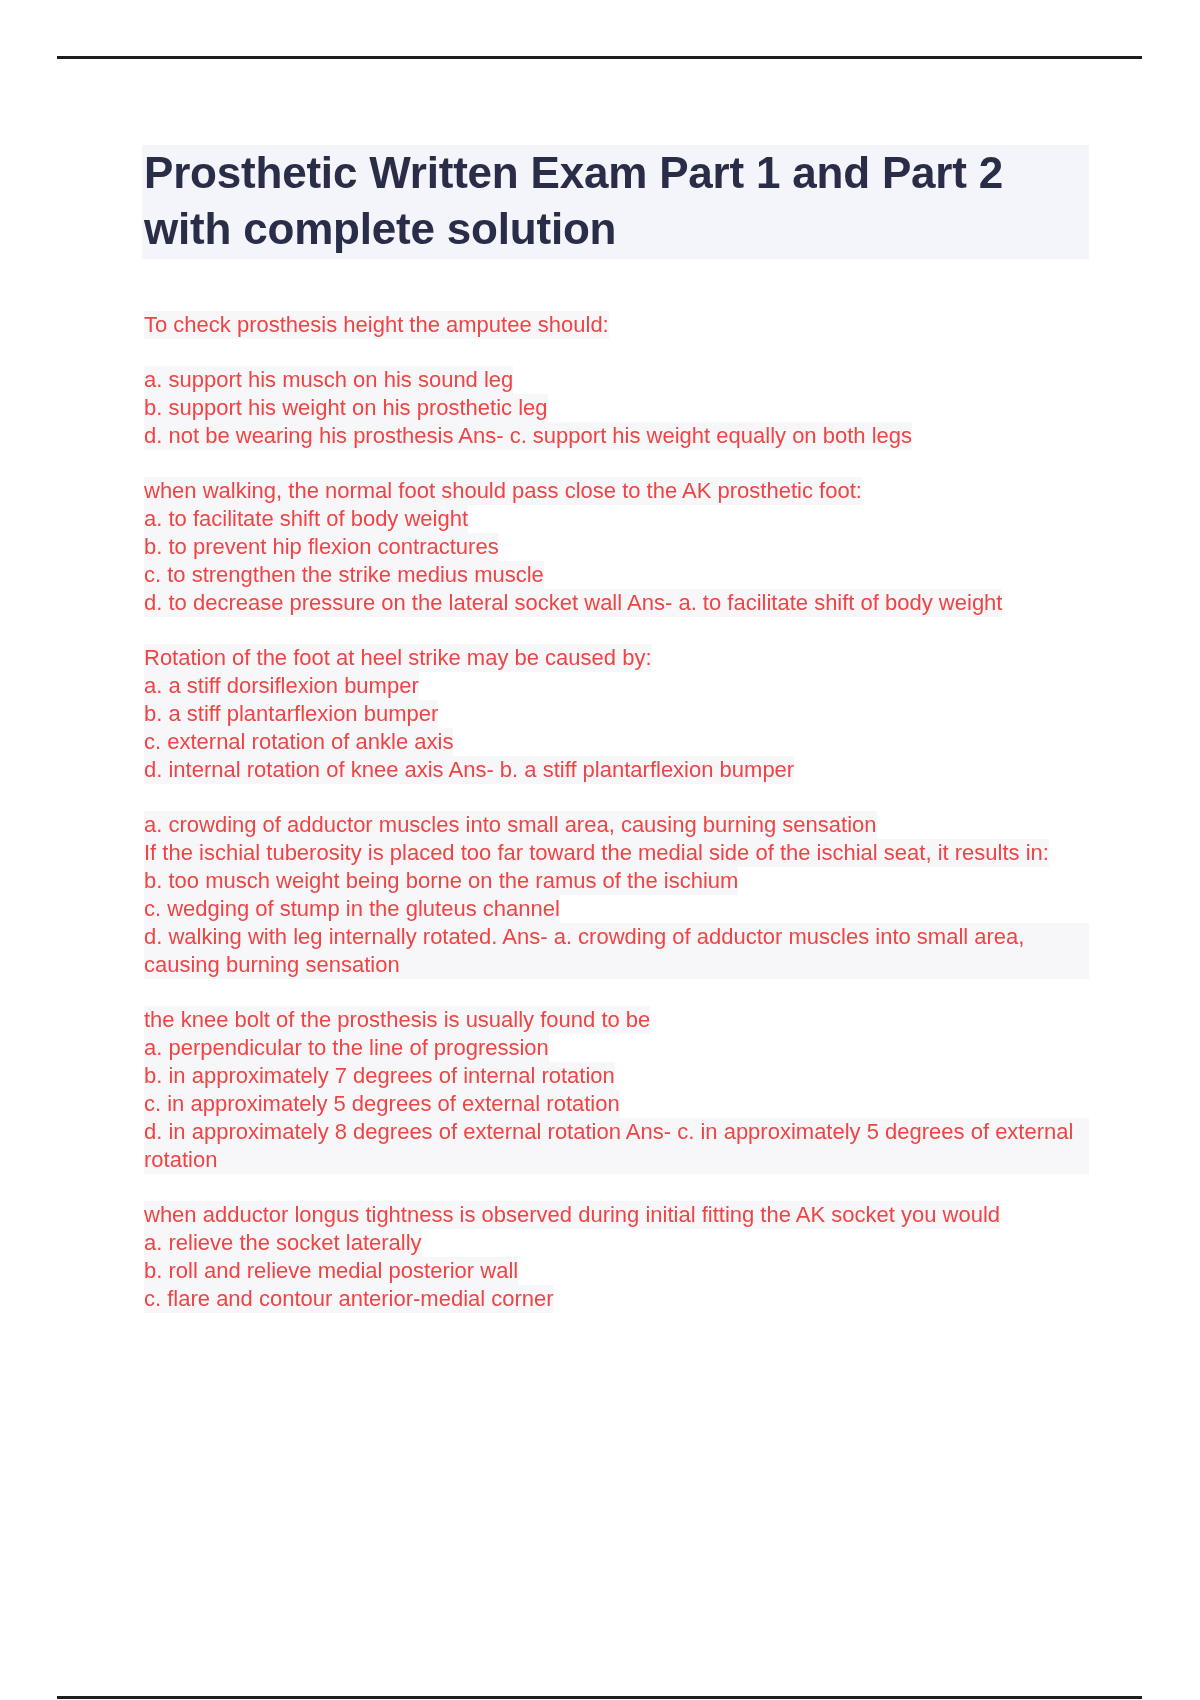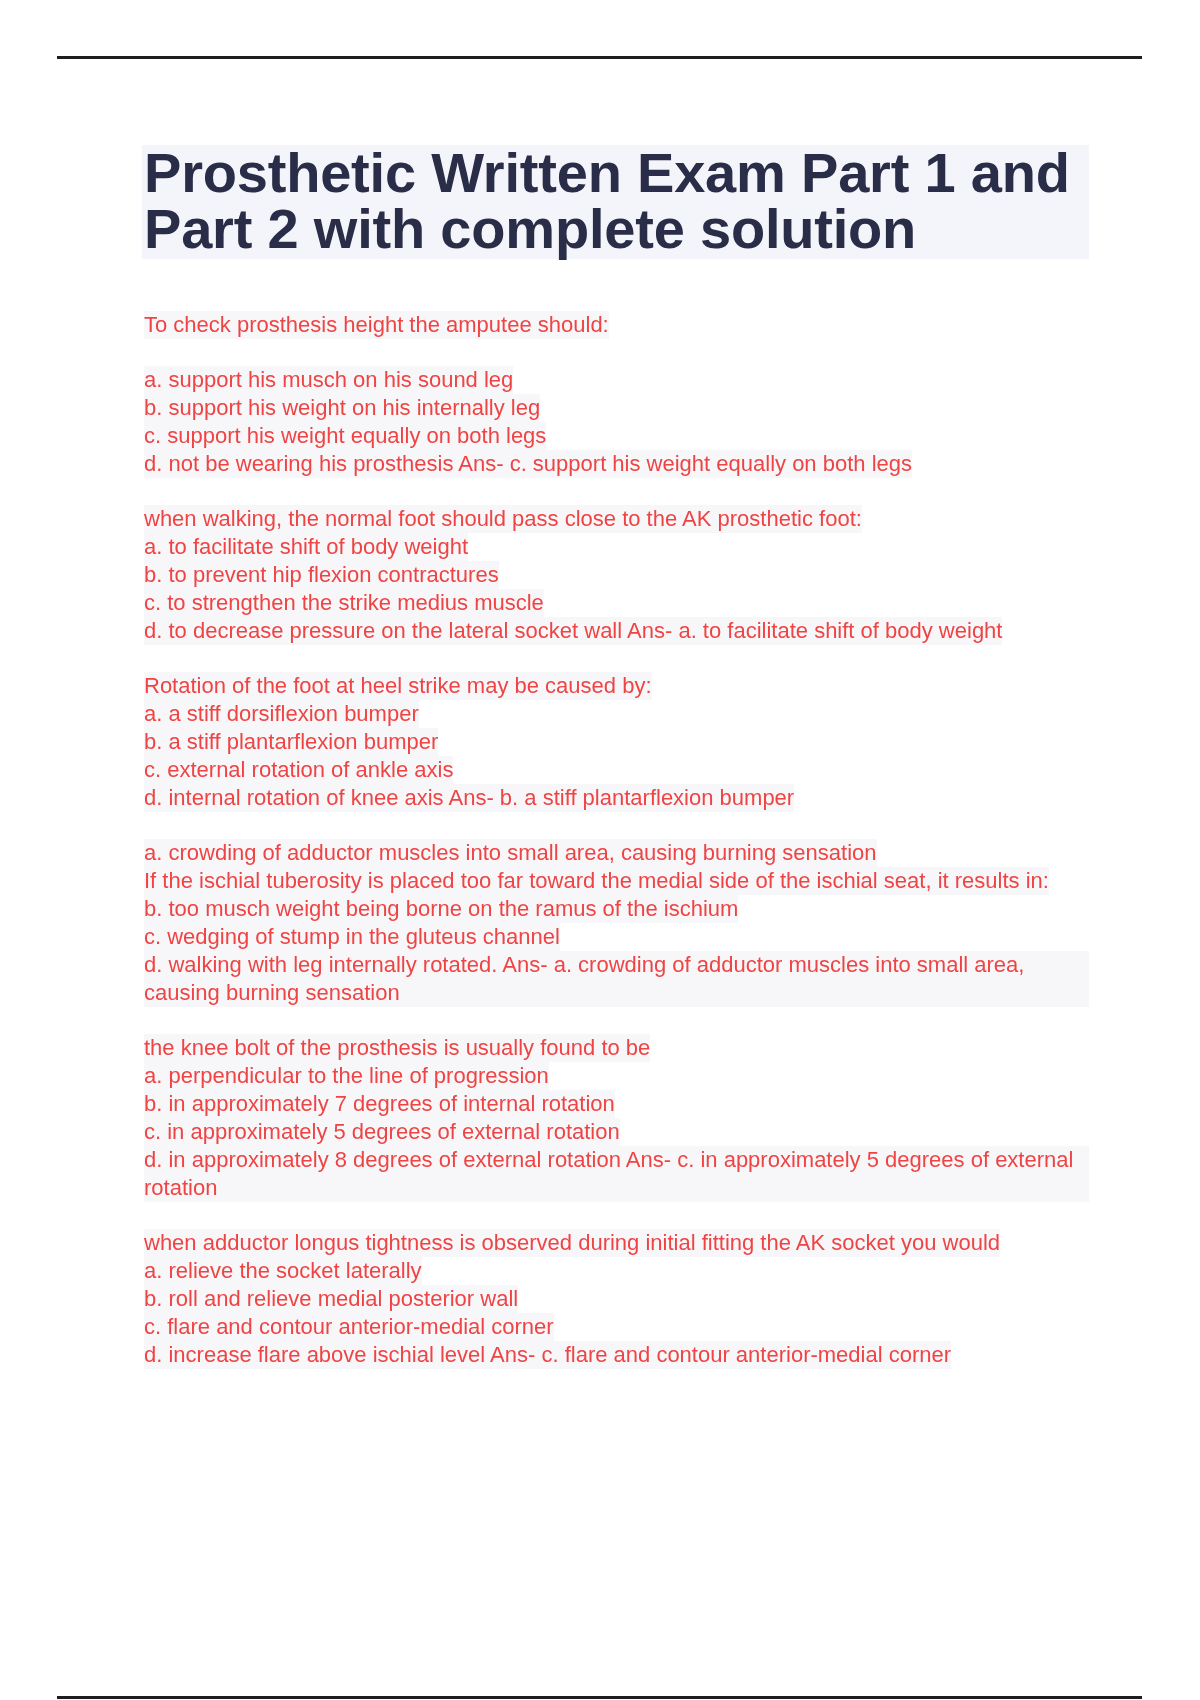--- a/index.html
+++ b/index.html
@@ -33,21 +33,21 @@
     .title-box {
       background: #f4f5fa;
       padding: 0 0 2px 2px;
       margin-left: -2px;
       width: 945px;
     }
     .title {
       margin: 0;
       font-family: "Liberation Sans", sans-serif;
       font-weight: bold;
-      font-size: 56px;
+      font-size: 44px;
       line-height: 56px;
       color: #2a2d48;
       letter-spacing: -0.2px;
     }
     .questions {
       margin-top: 52px;
     }
     .question {
       margin-bottom: 27px;
       color: #ef4444;
@@ -73,22 +73,21 @@
   <div class="title-box">
     <h1 class="title">Prosthetic Written Exam Part 1 and Part 2 with complete solution</h1>
   </div>
 
   <div class="questions">
 
     <div class="question">
       <span class="line">To check prosthesis height the amputee should:</span>
       <div class="stem-gap"></div>
       <span class="line">a. support his musch on his sound leg</span>
-      <span class="line">b. support his weight on his internally leg</span>
-      <span class="line">c. support his weight equally on both legs</span>
+      <span class="line">b. support his weight on his prosthetic leg</span>
       <span class="line">d. not be wearing his prosthesis  Ans- c. support his weight equally on both legs</span>
     </div>
 
     <div class="question">
       <span class="line">when walking, the normal foot should pass close to the AK prosthetic foot:</span>
       <span class="line">a. to facilitate shift of body weight</span>
       <span class="line">b. to prevent hip flexion contractures</span>
       <span class="line">c. to strengthen the strike medius muscle</span>
       <span class="line">d. to decrease pressure on the lateral socket wall  Ans- a. to facilitate shift of body weight</span>
     </div>
@@ -115,19 +114,18 @@
       <span class="line">b. in approximately 7 degrees of internal rotation</span>
       <span class="line">c. in approximately 5 degrees of external rotation</span>
       <span class="line">d. in approximately 8 degrees of external rotation  Ans- c. in approximately 5 degrees of external rotation</span>
     </div>
 
     <div class="question">
       <span class="line">when adductor longus tightness is observed during initial fitting the AK socket you would</span>
       <span class="line">a. relieve the socket laterally</span>
       <span class="line">b. roll and relieve medial posterior wall</span>
       <span class="line">c. flare and contour anterior-medial corner</span>
-      <span class="line">d. increase flare above ischial level  Ans- c. flare and contour anterior-medial corner</span>
     </div>
 
   </div>
 </div>
 
 <div class="rule bottom"></div>
 
 </body></html>

